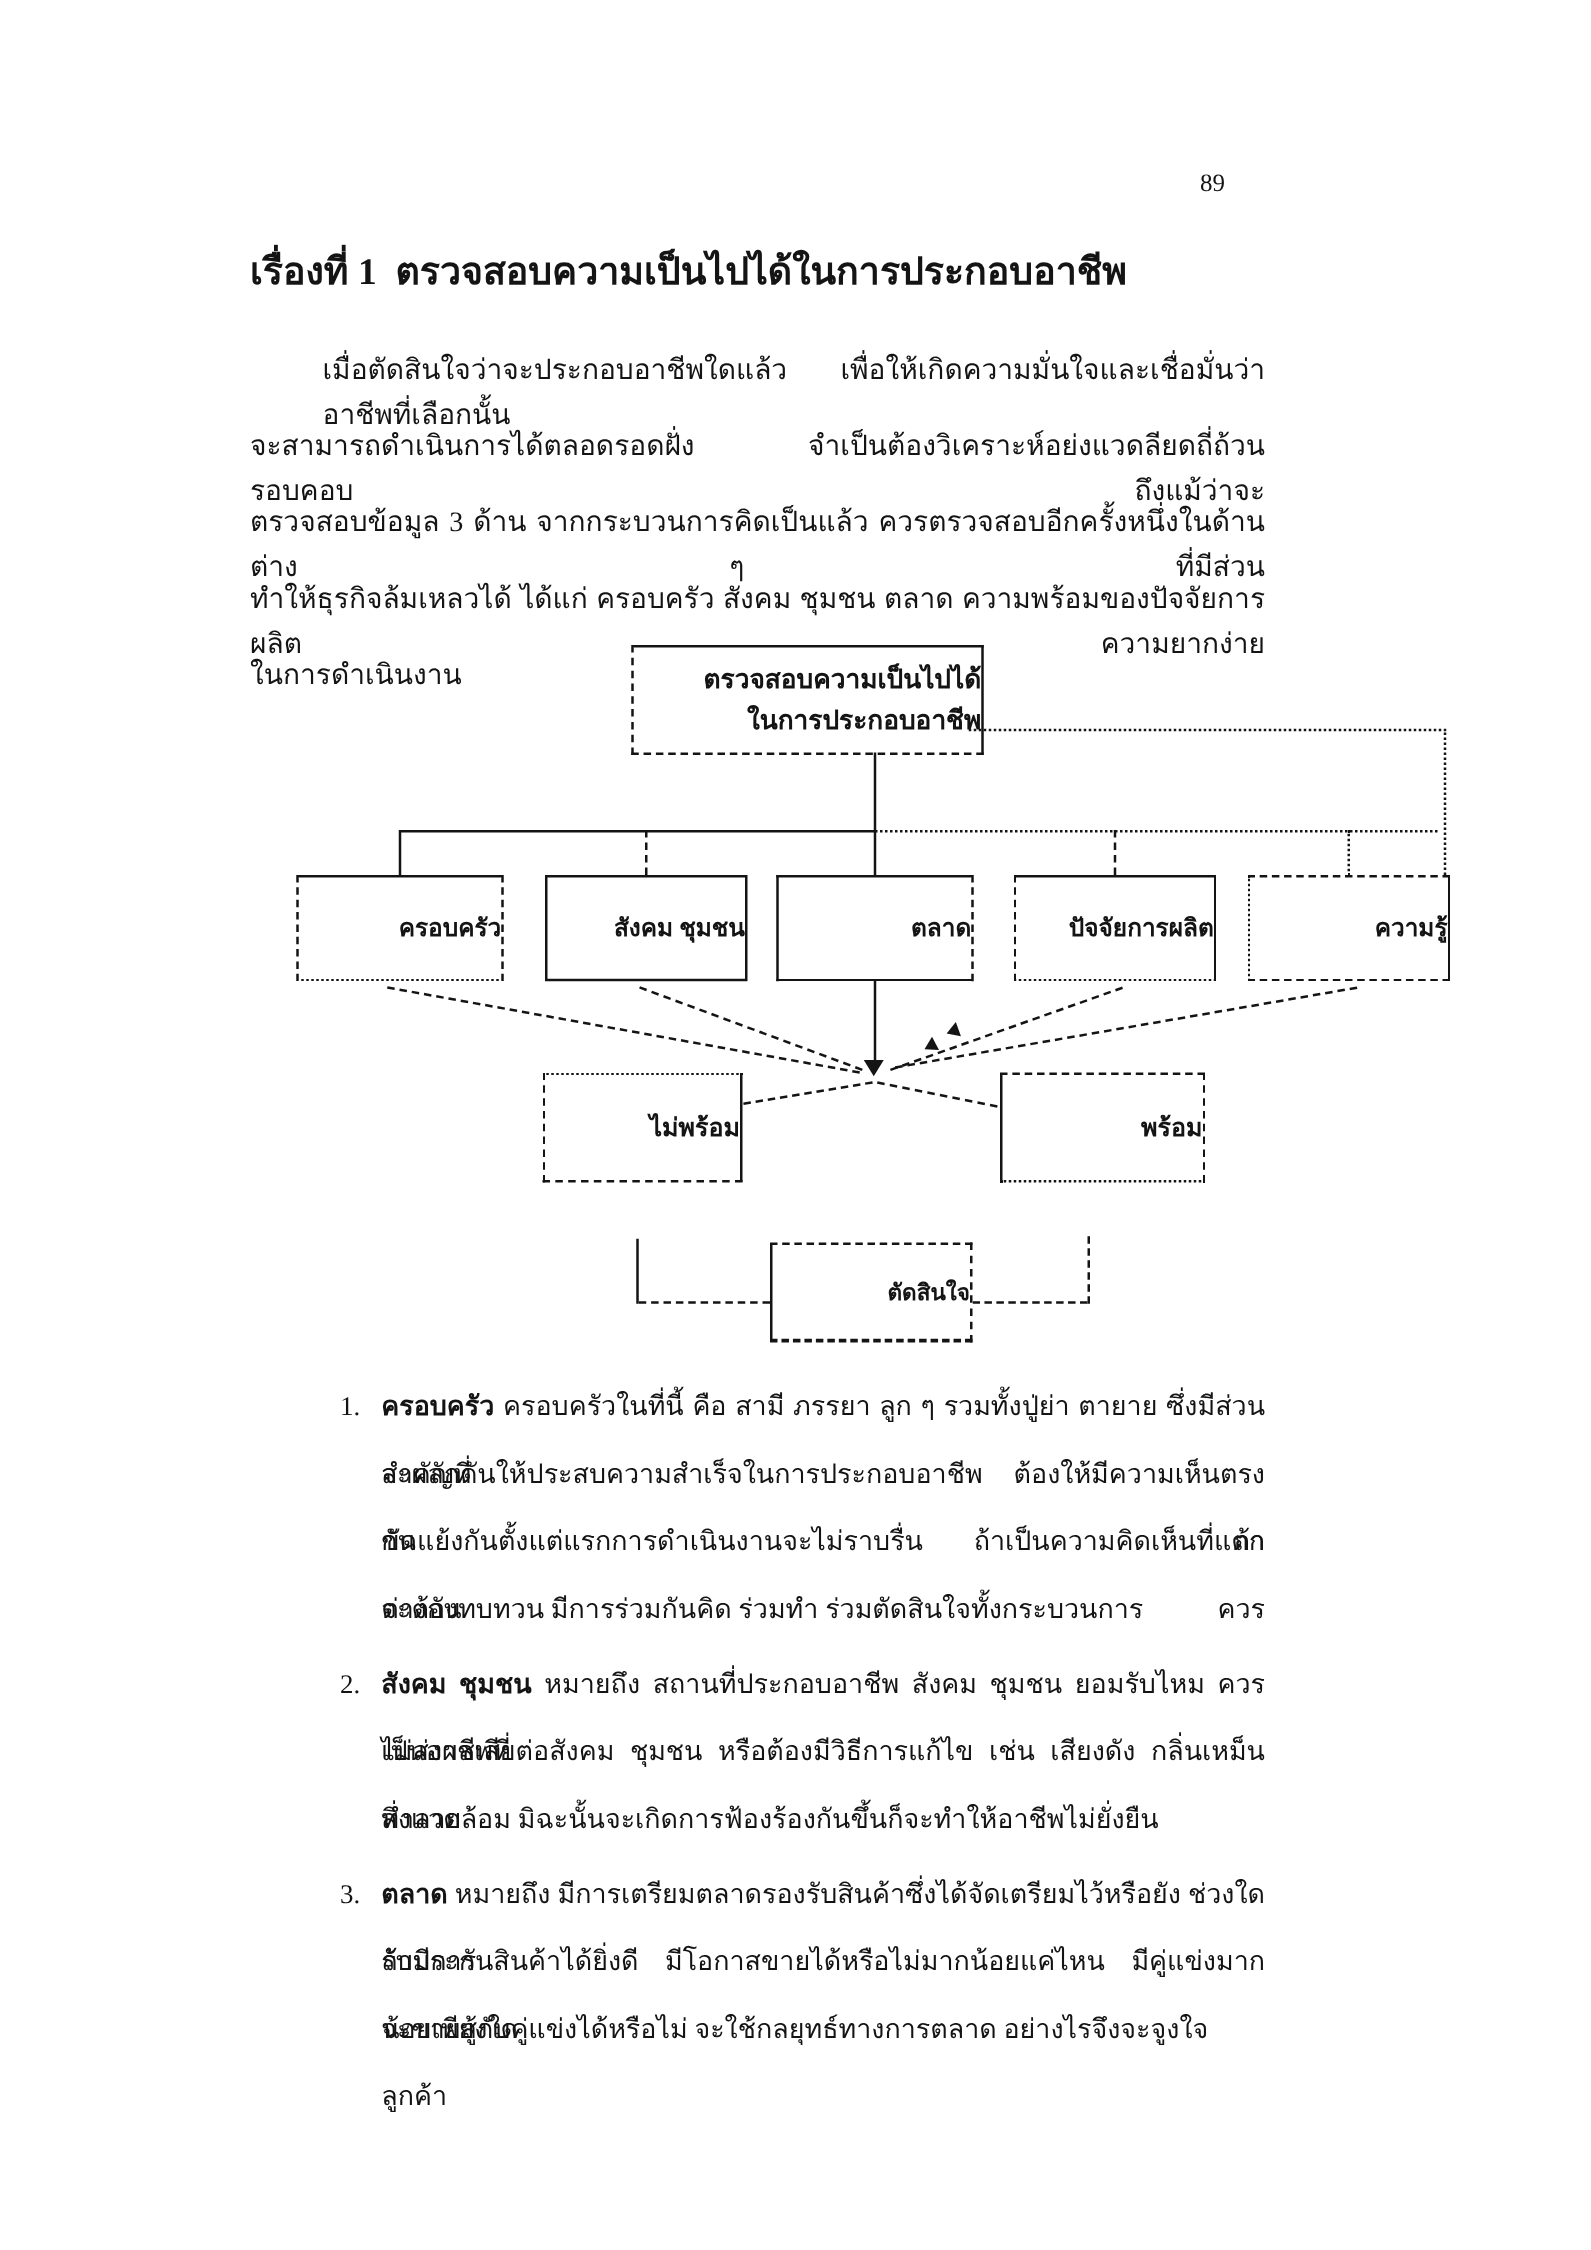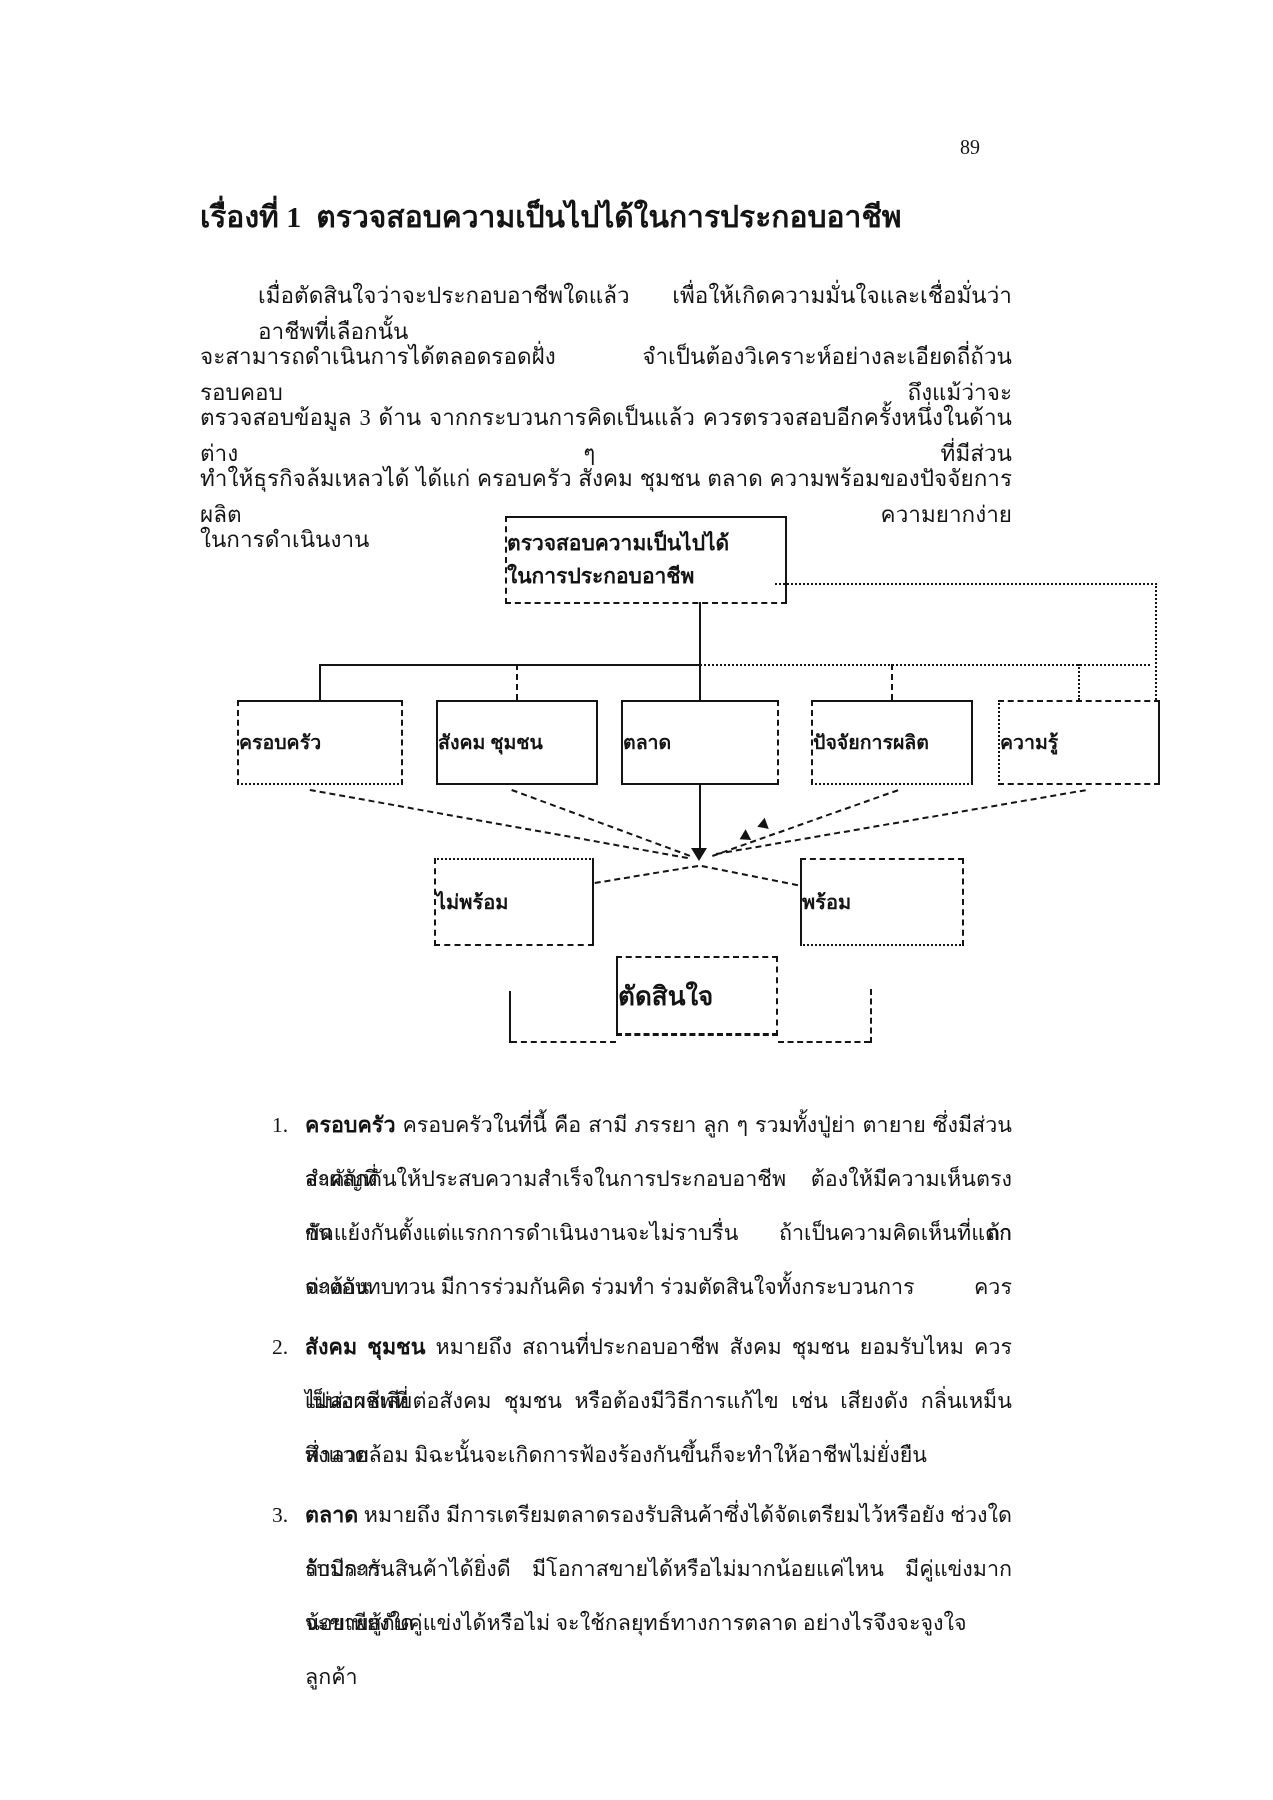--- a/index.html
+++ b/index.html
@@ -29,37 +29,37 @@
     height:61px;line-height:36px;
     text-align:justify;text-align-last:justify;
     overflow:visible;
   }
   .intro .line.first{padding-left:58px;}
   .intro .line.last{text-align:right;text-align-last:left;}
   
   .dbox{
     position:absolute;
     border:2px solid #141414;
-    display:flex;flex-direction:column;align-items:flex-start;justify-content:center;
+    display:flex;flex-direction:column;align-items:flex-end;justify-content:center;
     text-align:center;font-weight:bold;
     background:#fff;
     box-sizing:border-box;
   }
   .root-box{left:505px;top:516px;width:282px;height:88px;font-size:21px;line-height:33px;
     border-style:solid solid dashed dashed;}
   .fbox{top:700px;height:85px;font-size:19.5px;}
   .f1{left:237px;width:166px;border-style:solid dashed dotted dashed;}
   .f2{left:436px;width:162px;}
   .f3{left:621px;width:158px;border-style:solid dashed solid solid;}
   .f4{left:811px;width:162px;border-style:solid solid dotted dashed;}
   .f5{left:998px;width:162px;border-style:dashed solid dashed dotted;}
   .obox{top:858px;height:88px;font-size:20px;}
   .o1{left:434px;width:160px;border-style:dotted solid dashed dashed;}
   .o2{left:800px;width:164px;border-style:dashed dashed dotted solid;}
-  .decision-box{left:616px;top:956px;width:162px;height:80px;font-size:26px;
+  .decision-box{left:616px;top:994px;width:162px;height:80px;font-size:18px;
     border-width:2px 2px 3px 2px;border-style:dashed dashed dashed solid;}
   .ln{position:absolute;}
   .vs{border-left:2px solid #141414;width:0;}
   .vd{border-left:2px dashed #141414;width:0;}
   .vt{border-left:2px dotted #141414;width:0;}
   .hs{border-top:2px solid #141414;height:0;}
   .hd{border-top:2px dashed #141414;height:0;}
   .ht{border-top:2px dotted #141414;height:0;}
   .rot{transform-origin:0 0;}
   .tri{position:absolute;width:0;height:0;
@@ -85,21 +85,21 @@
 <body>
 
 <div class="page">
 
   <div class="pageno">89</div>
 
   <div class="title">เรื่องที่ 1  ตรวจสอบความเป็นไปได้ในการประกอบอาชีพ</div>
 
   <div class="intro">
     <div class="line first">เมื่อตัดสินใจว่าจะประกอบอาชีพใดแล้ว เพื่อให้เกิดความมั่นใจและเชื่อมั่นว่าอาชีพที่เลือกนั้น</div>
-    <div class="line">จะสามารถดำเนินการได้ตลอดรอดฝั่ง จำเป็นต้องวิเคราะห์อย่างละเอียดถี่ถ้วน รอบคอบ ถึงแม้ว่าจะ</div>
+    <div class="line">จะสามารถดำเนินการได้ตลอดรอดฝั่ง จำเป็นต้องวิเคราะห์อย่งแวดลียดถี่ถ้วน รอบคอบ ถึงแม้ว่าจะ</div>
     <div class="line">ตรวจสอบข้อมูล 3 ด้าน จากกระบวนการคิดเป็นแล้ว ควรตรวจสอบอีกครั้งหนึ่งในด้านต่าง ๆ ที่มีส่วน</div>
     <div class="line">ทำให้ธุรกิจล้มเหลวได้ ได้แก่ ครอบครัว สังคม ชุมชน ตลาด ความพร้อมของปัจจัยการผลิต ความยากง่าย</div>
     <div class="line last">ในการดำเนินงาน</div>
   </div>
 
   <div>
 
     <div class="dbox root-box">
       <div>ตรวจสอบความเป็นไปได้</div>
       <div>ในการประกอบอาชีพ</div>

